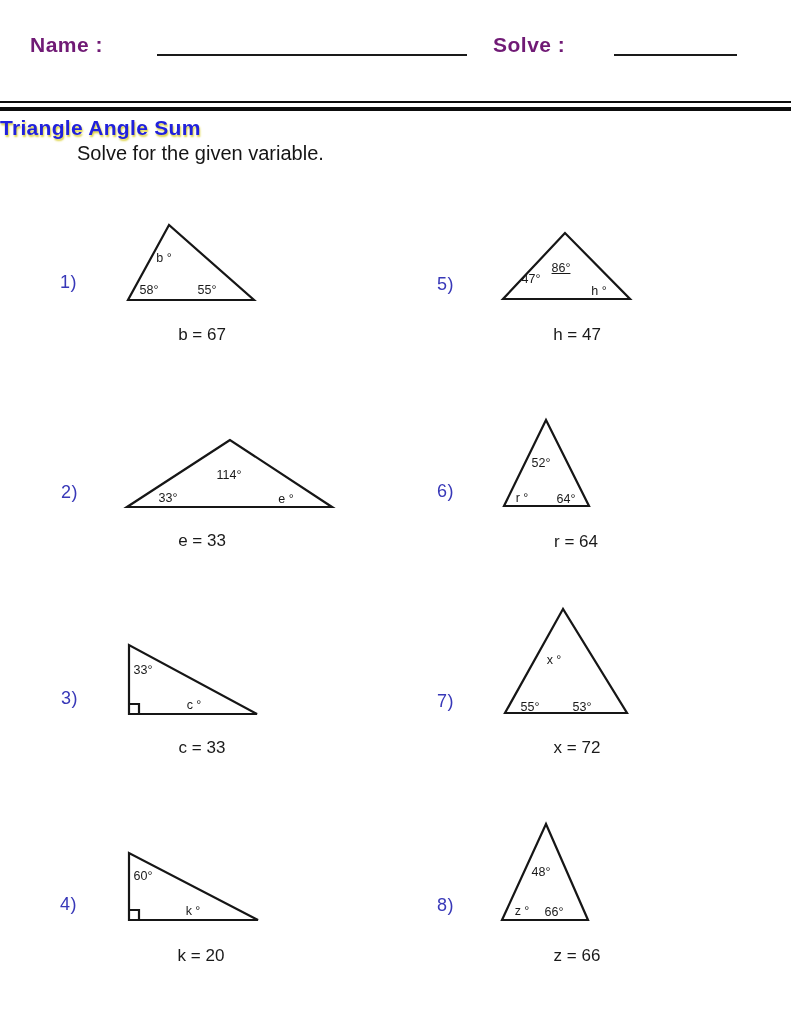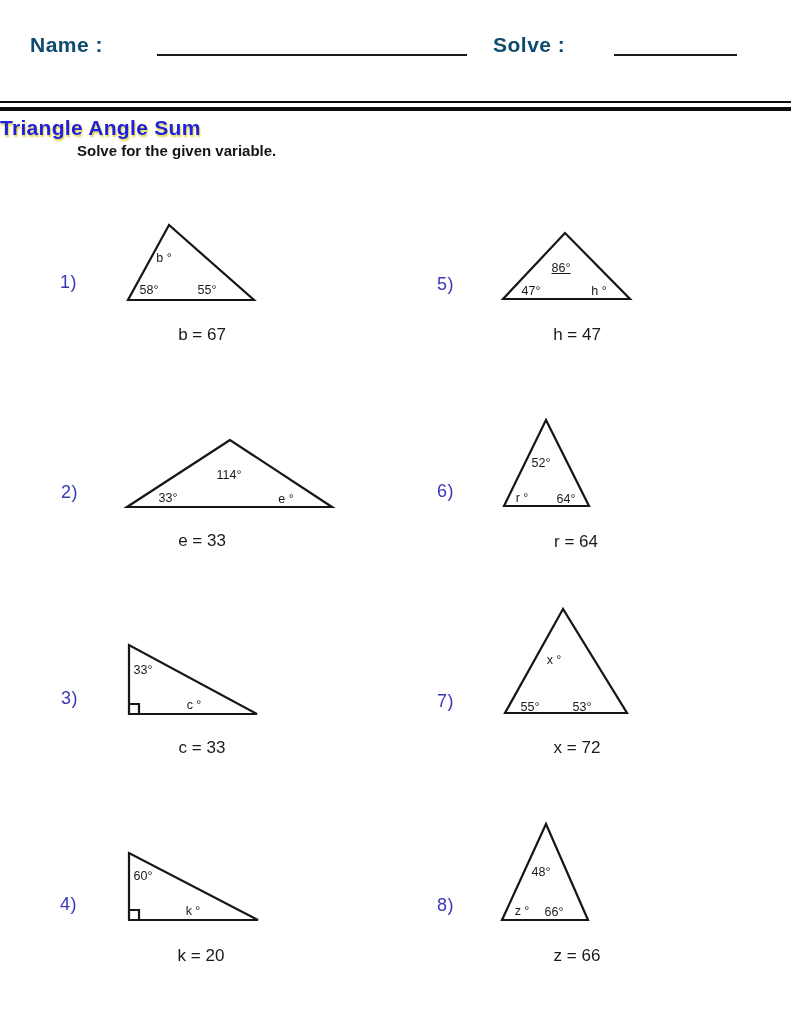--- a/index.html
+++ b/index.html
@@ -1,28 +1,28 @@
 <!DOCTYPE html>
 <html><head>
 <meta charset="utf-8">
 <style>
   html,body{margin:0;padding:0;background:#ffffff;}
   .page{
     position:relative;width:791px;height:1024px;background:#ffffff;overflow:hidden;
     font-family:"Liberation Sans",sans-serif;color:#111;
   }
   .abs{position:absolute;}
-  .header-label{font-size:21px;font-weight:bold;color:#0c4a6e;letter-spacing:0.5px;}
+  .header-label{font-size:21px;font-weight:bold;color:#701a75;letter-spacing:0.5px;}
   .blank-line{border-bottom:2px solid #1a1a1a;height:0;}
   .double-rule{left:0;width:791px;top:101px;height:4px;border-top:2px solid #0d0d0d;border-bottom:4px solid #0d0d0d;}
   .title{
     left:0;right:0;top:116px;text-align:left;font-size:21px;font-weight:bold;
     color:#2121dd;text-shadow:1px 2px 2px #ddd23a;letter-spacing:0.3px;
   }
-  .instructions{left:77px;top:142px;font-size:15px;font-weight:bold;color:#151515;}
+  .instructions{left:77px;top:142px;font-size:20px;font-weight:normal;color:#151515;}
   .prob-num{font-size:18px;color:#3838b8;letter-spacing:0.5px;}
   .angle-label{font-size:12.5px;color:#1a1a1a;transform:translateX(-50%);white-space:pre;}
   .answer{font-size:17px;color:#1a1a1a;transform:translateX(-50%);white-space:pre;}
   svg.tri-layer{position:absolute;left:0;top:0;}
   svg.tri-layer polygon, svg.tri-layer path{fill:none;stroke:#161616;stroke-width:2.2;}
 </style>
 </head>
 <body>
 
 <div class="page">
@@ -67,21 +67,21 @@
   <span class="abs angle-label" style="left:194px;top:698px;">c °</span>
   <span class="abs answer" style="left:202px;top:738px;">c = 33</span>
 
   <span class="abs prob-num" style="left:60px;top:894px;">4)</span>
   <span class="abs angle-label" style="left:143px;top:869px;">60°</span>
   <span class="abs angle-label" style="left:193px;top:904px;">k °</span>
   <span class="abs answer" style="left:201px;top:946px;">k = 20</span>
 
   <span class="abs prob-num" style="left:437px;top:274px;">5)</span>
   <span class="abs angle-label" style="left:561px;top:261px;text-decoration:underline;">86°</span>
-  <span class="abs angle-label" style="left:531px;top:284px;">47°</span>
+  <span class="abs angle-label" style="left:531px;top:272px;">47°</span>
   <span class="abs angle-label" style="left:599px;top:284px;">h °</span>
   <span class="abs answer" style="left:577px;top:325px;">h = 47</span>
 
   <span class="abs prob-num" style="left:437px;top:481px;">6)</span>
   <span class="abs angle-label" style="left:541px;top:456px;">52°</span>
   <span class="abs angle-label" style="left:522px;top:491px;">r °</span>
   <span class="abs angle-label" style="left:566px;top:492px;">64°</span>
   <span class="abs answer" style="left:576px;top:532px;">r = 64</span>
 
   <span class="abs prob-num" style="left:437px;top:691px;">7)</span>

